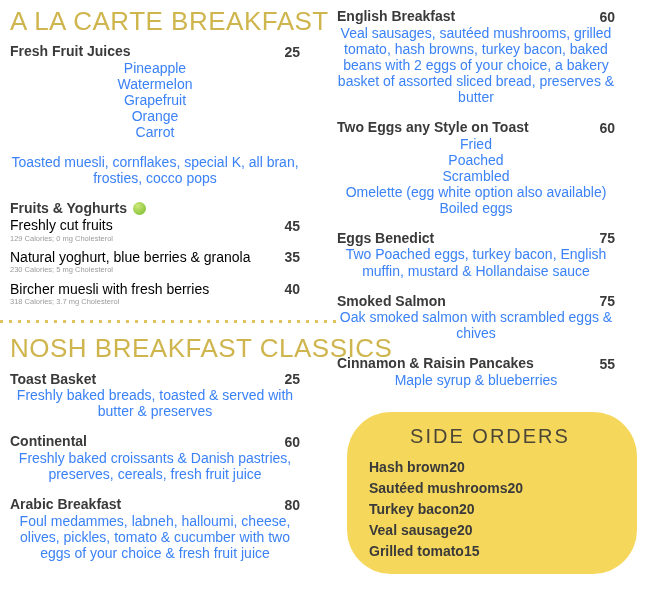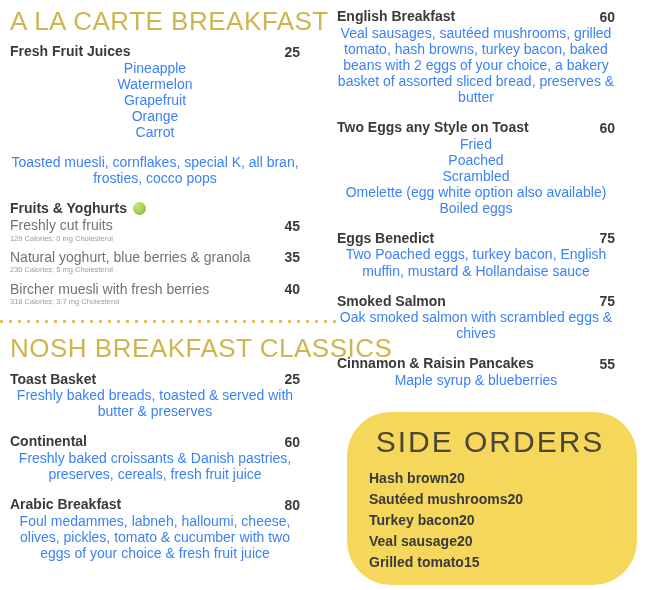--- a/index.html
+++ b/index.html
@@ -19,37 +19,37 @@
   h1.section-heading{
     font-size:26px;font-weight:300;color:var(--accent-gold);
     letter-spacing:0.5px;line-height:1.05;margin-bottom:8px;white-space:nowrap;
   }
   .entry{margin-bottom:14px;}
   .row{display:flex;justify-content:space-between;align-items:flex-end;gap:10px;}
   .name{font-weight:bold;font-size:14px;color:var(--text-dark);line-height:1.18;}
   .price{font-weight:bold;font-size:14px;color:var(--text-dark);}
   .desc,.opt{font-size:14px;color:#3b82f6;line-height:1.15;text-align:center;}
   .sub{margin-bottom:5px;}
-  .sub .name{font-weight:normal;color:#737373;}
+  .sub .name{font-weight:normal;color:#000000;}
   .note{font-size:7.5px;color:var(--text-muted);margin:1px 0 6px;line-height:1.1;}
   .divider{
     height:3px;width:337px;margin:12px 0 12px -10px;
     background-image:repeating-linear-gradient(90deg,#e0c35e 0 3px,transparent 3px 9px);
   }
   .dot{
     display:inline-block;width:13px;height:13px;border-radius:50%;
     background:radial-gradient(circle at 35% 30%,#cde87a,var(--healthy-green) 72%);
     vertical-align:-2px;margin-left:6px;
   }
   .side-box{
     width:290px;margin:24px 0 0 10px;padding:13px 26px 12px 22px;
     background:var(--box-yellow);border-radius:44px;
   }
   .side-title{
-    text-align:center;font-size:30px;font-weight:300;letter-spacing:2px;
+    text-align:center;font-size:20px;font-weight:300;letter-spacing:2px;
     color:#4c4637;margin-bottom:9px;
   }
   .side-row{display:flex;justify-content:flex-start;align-items:baseline;line-height:21px;}
   .side-row .name,.side-row .price{font-size:14px;}
 </style>
 </head>
 <body>
 
 <div class="page">
 

